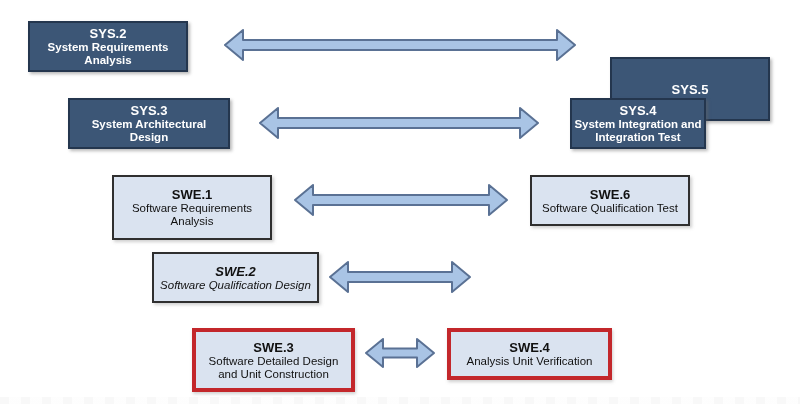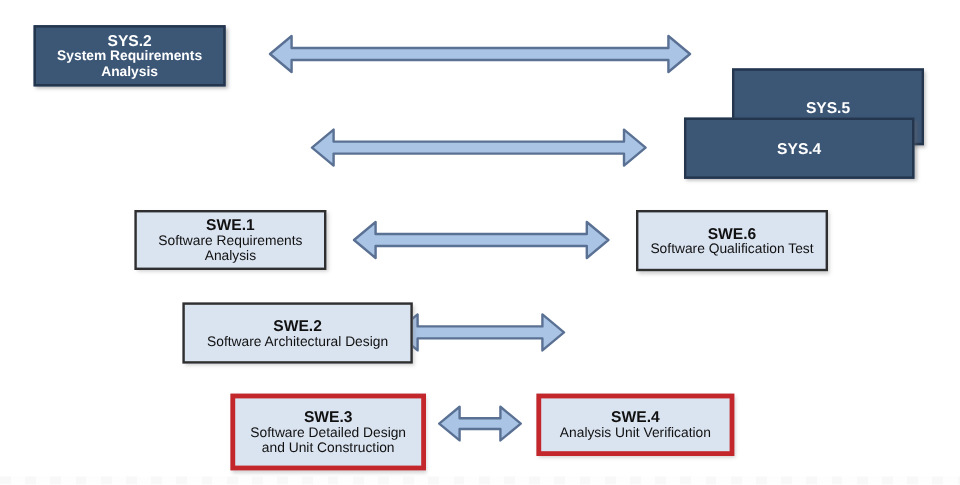--- a/index.html
+++ b/index.html
@@ -28,24 +28,24 @@
     box-shadow:2px 2px 3px rgba(120,120,120,.35);
   }
   .critical {
     border:4px solid var(--highlight-border,#C3272B);
     box-shadow:1px 2px 3px rgba(120,120,120,.35);
   }
   
   .sys2 { left:28px;  top:21px;  width:160px; height:51px; }
   .sys5 { left:610px; top:21px;  width:160px; height:64px;margin-top:36px; }
   .sys3 { left:68px;  top:98px;  width:162px; height:51px; }
-  .sys4 { left:570px; top:98px;  width:192px; height:51px; }
-  .swe1 { left:112px; top:175px; width:160px; height:50px; }
+  .sys4 { left:570px; top:98px;  width:136px; height:51px; }
+  .swe1 { left:112px; top:175px; width:160px; height:65px; }
   .swe6 { left:530px; top:175px; width:160px; height:51px; }
-  .swe2 { left:152px; top:252px; width:192px; height:51px; }
+  .swe2 { left:152px; top:252px; width:167px; height:51px;font-style:italic; }
   .swe5 { left:488px; top:252px; width:160px; height:51px; }
   .swe3 { left:192px; top:328px; width:163px; height:64px; }
   .swe4 { left:447px; top:328px; width:165px; height:52px; }
 
   svg.arrows { position:absolute; left:0; top:0; pointer-events:none; }
   svg.arrows polygon {
     fill:var(--arrow-fill,#A9C4E5);
     stroke:var(--arrow-stroke,#5A7194);
     stroke-width:2; stroke-linejoin:round;
   }
@@ -70,36 +70,41 @@
   </svg>
 
   <div class="box dark sys2">
     <div class="id">SYS.2</div>
     <div class="name">System Requirements Analysis</div>
   </div>
   <div class="box dark sys5">
     <div class="id">SYS.5</div>
   </div>
 
+  <div class="box dark sys3">
+    <div class="id">SYS.3</div>
+    <div class="name">System Architectural Design</div>
+  </div>
   <div class="box dark sys4">
     <div class="id">SYS.4</div>
+    <div class="name">System Integration and Integration Test</div>
   </div>
 
   <div class="box light swe1">
     <div class="id">SWE.1</div>
     <div class="name">Software Requirements Analysis</div>
   </div>
   <div class="box light swe6">
     <div class="id">SWE.6</div>
     <div class="name">Software Qualification Test</div>
   </div>
 
   <div class="box light swe2">
     <div class="id">SWE.2</div>
-    <div class="name">Software Architectural Design</div>
+    <div class="name">Software Qualification Design</div>
   </div>
 
   <div class="box light critical swe3">
     <div class="id">SWE.3</div>
     <div class="name">Software Detailed Design and Unit Construction</div>
   </div>
   <div class="box light critical swe4">
     <div class="id">SWE.4</div>
     <div class="name">Analysis Unit Verification</div>
   </div>

